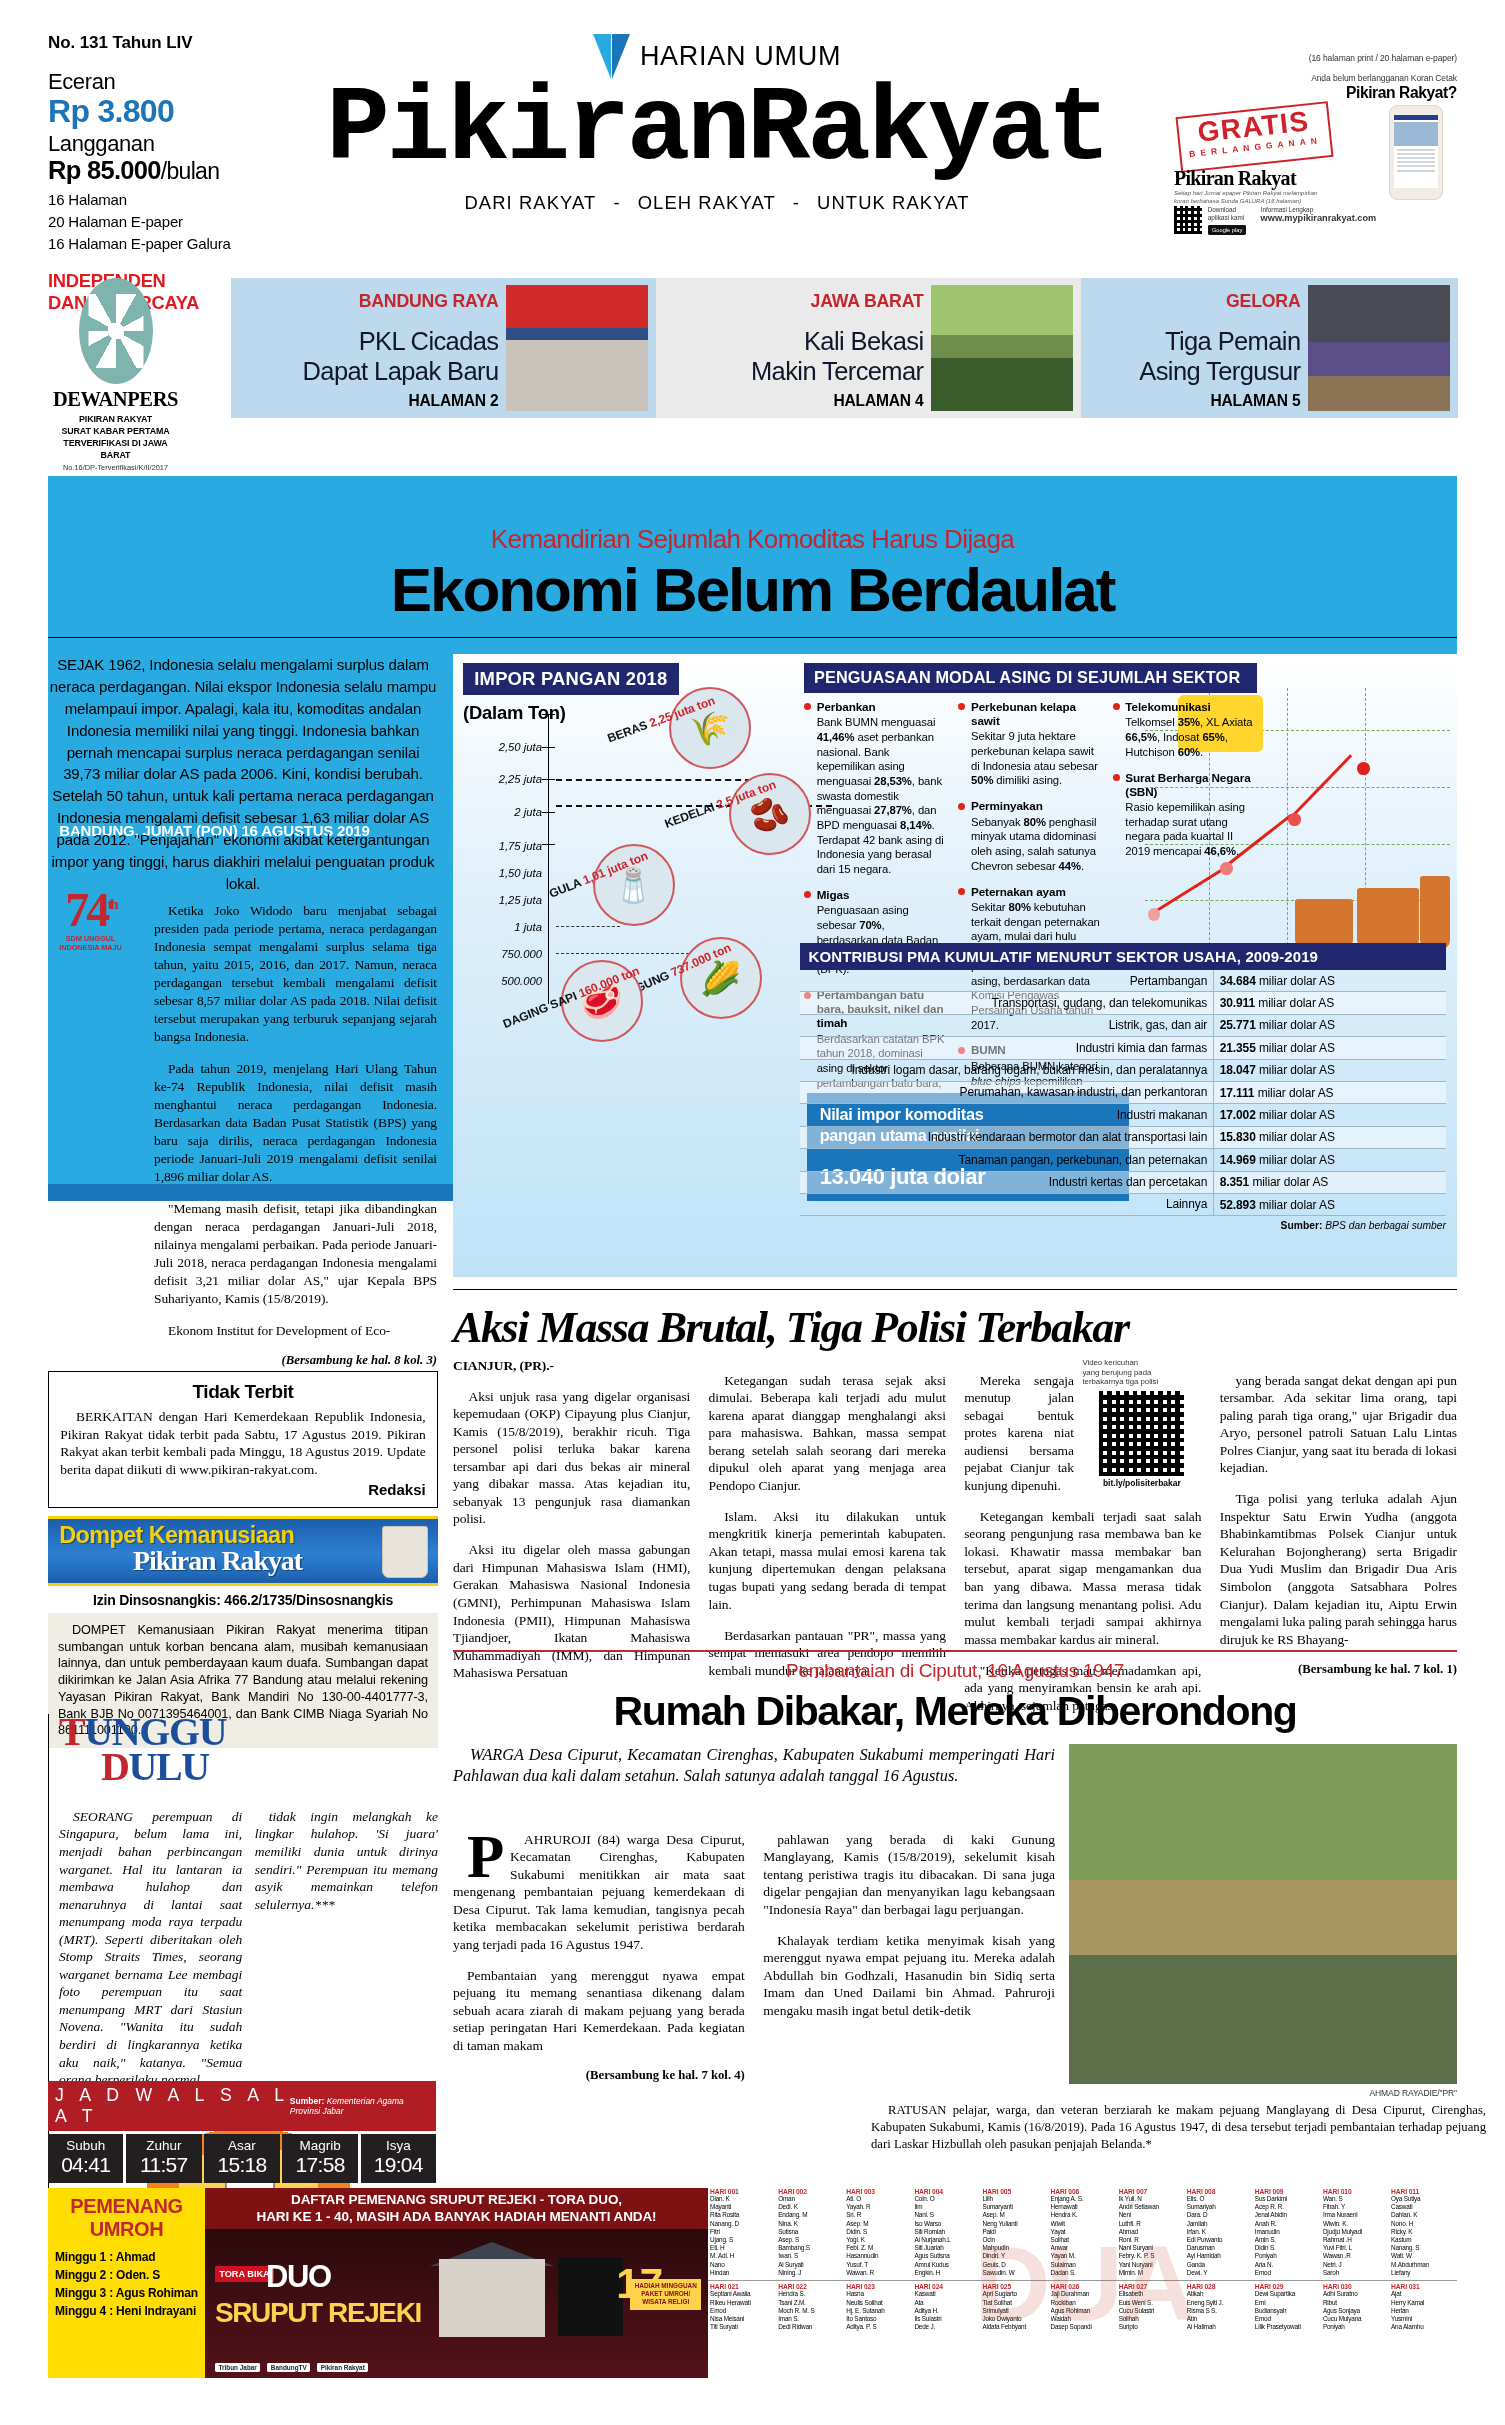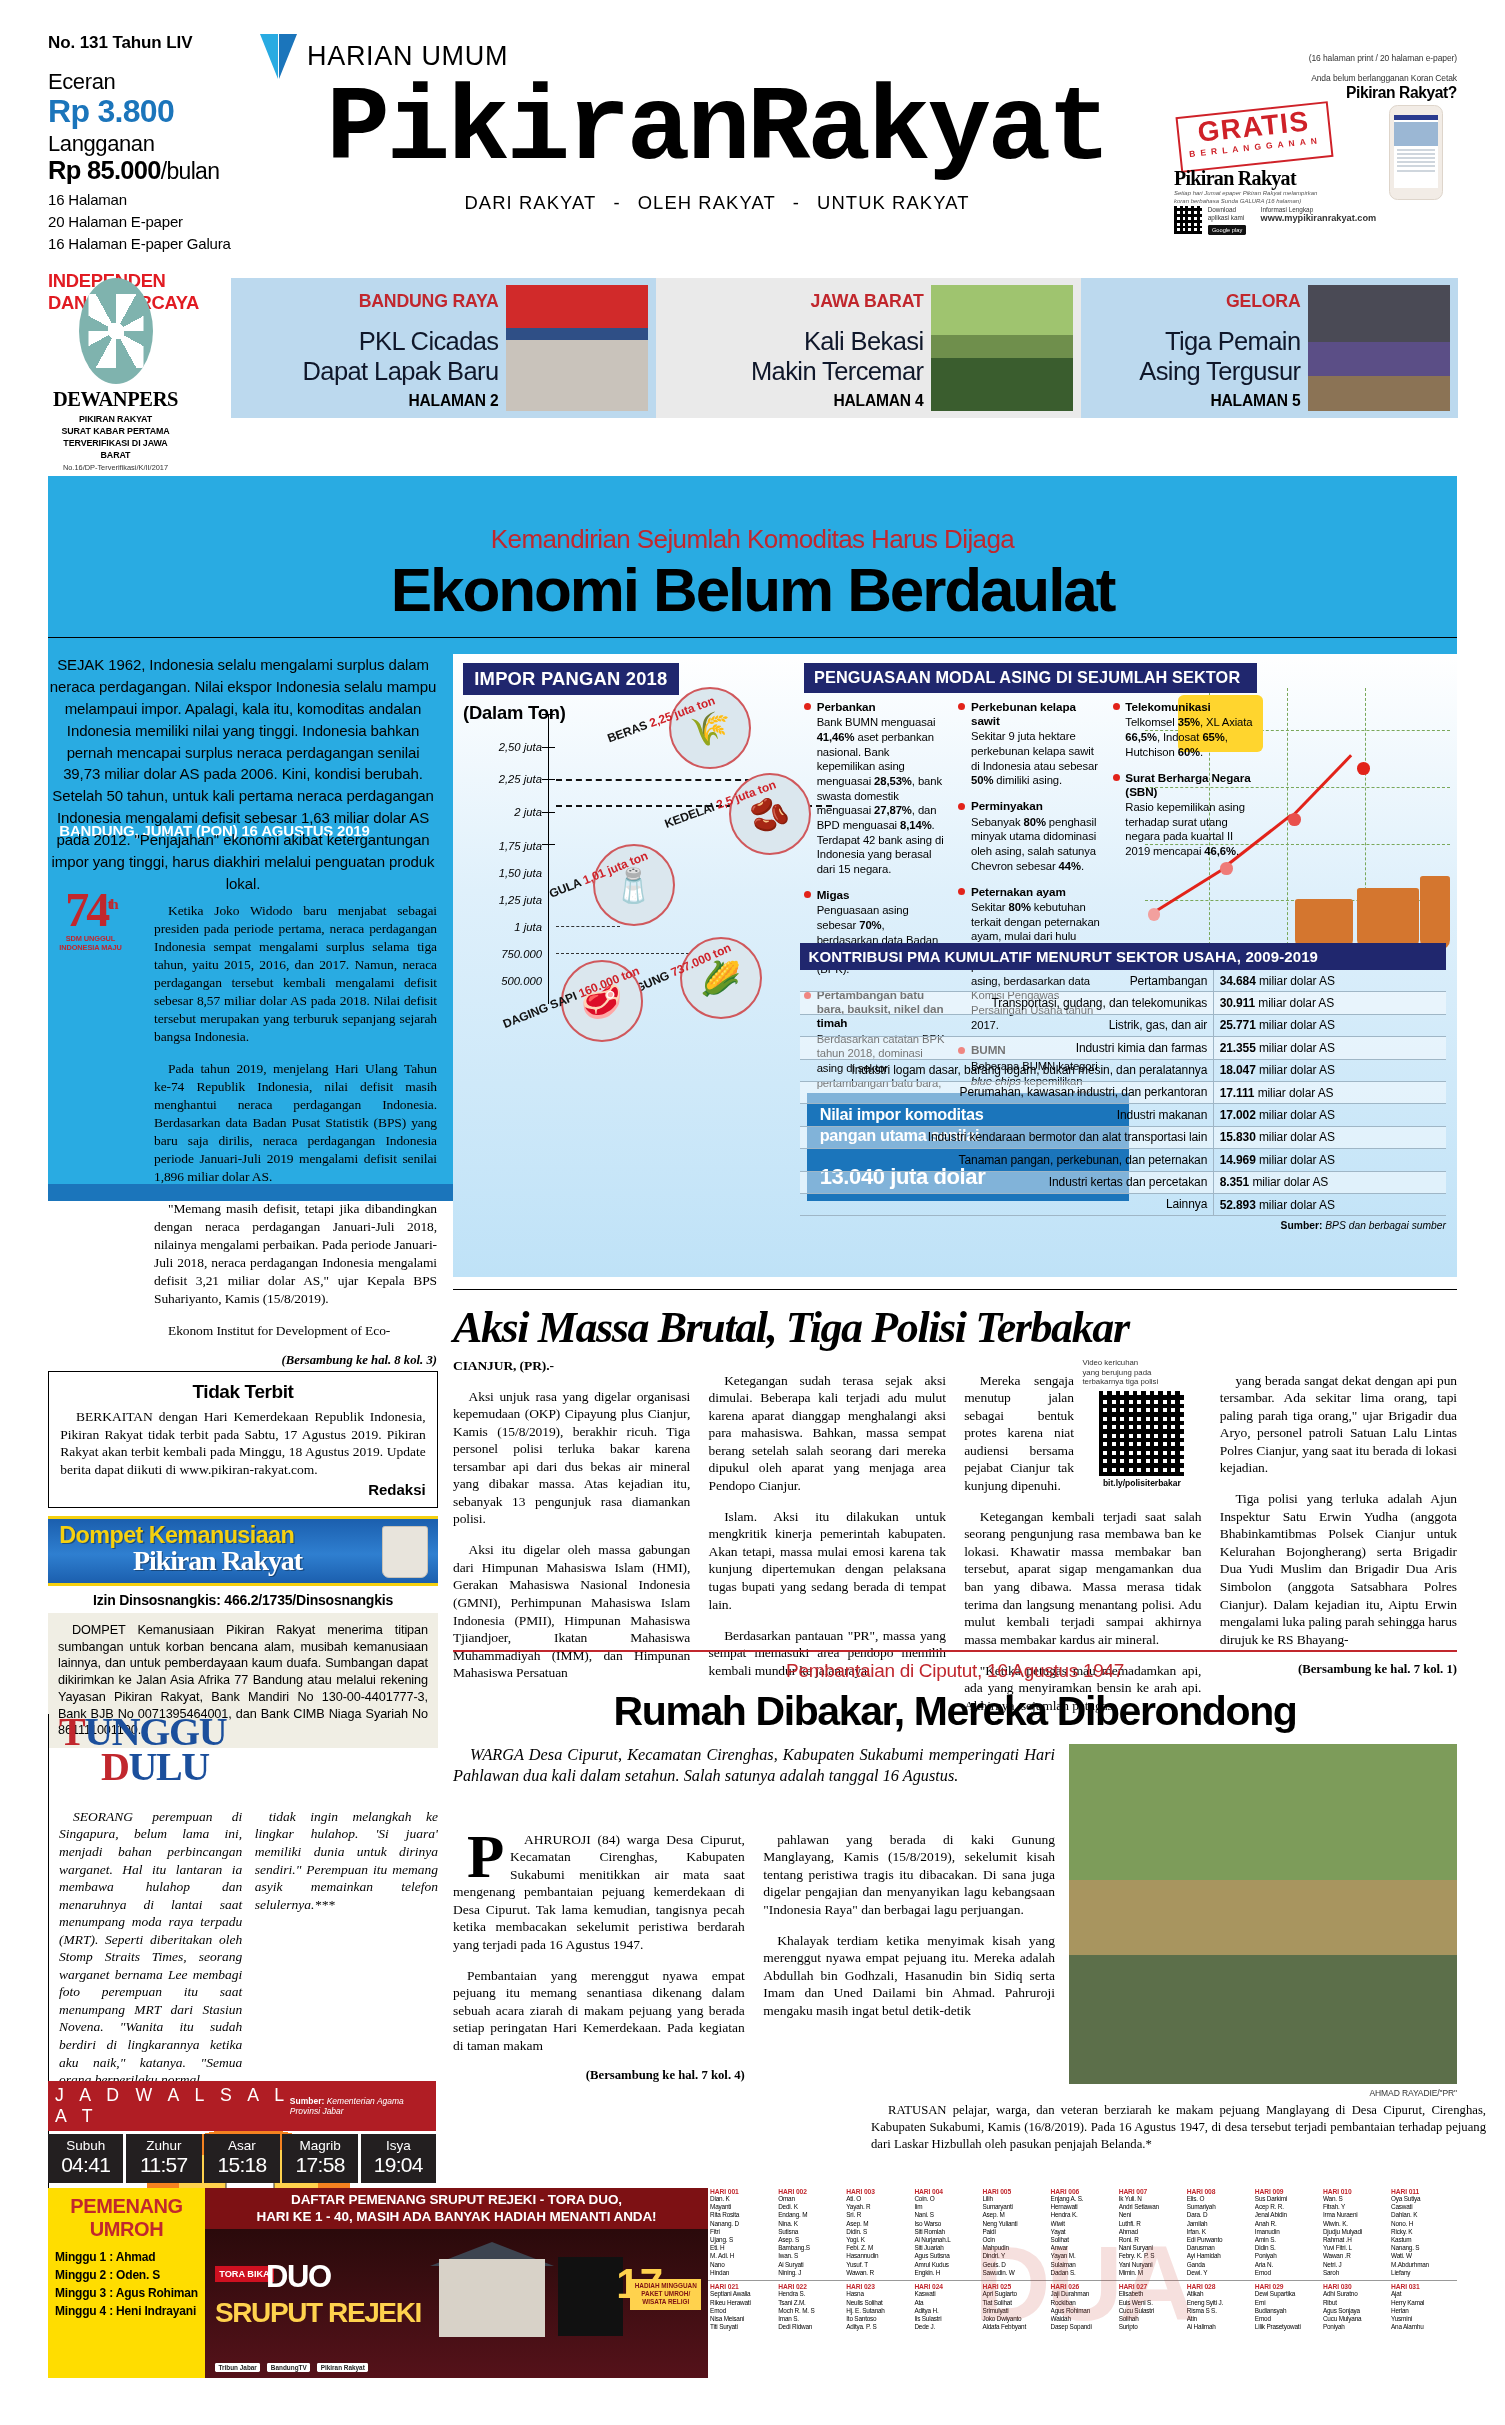--- a/index.html
+++ b/index.html
@@ -12,21 +12,21 @@
   .mh-no{font-size:17px;font-weight:bold;letter-spacing:-0.1px;}
   .mh-eceran{font-size:22px;margin-top:15.6px;letter-spacing:-0.4px;}
   .mh-price{font-size:32px;font-weight:bold;color:#1b75bb;letter-spacing:-0.7px;line-height:1.05;}
   .mh-lang{font-size:22px;letter-spacing:-0.4px;margin-top:2.8px;}
   .mh-price2{font-size:25.5px;font-weight:bold;letter-spacing:-0.7px;line-height:1.05;}
   .mh-price2 span{font-weight:normal;font-size:23px;}
   .mh-hal{font-size:15px;line-height:1.45;margin-top:5.7px;letter-spacing:-0.2px;}
   .mh-indep{margin-top:15.6px;font-size:18.4px;font-weight:bold;color:#e11b22;line-height:1.2;letter-spacing:-0.3px;}
 
   .mh-center{position:absolute;left:212px;top:0;width:914px;text-align:center;}
-  .harian-row{display:flex;align-items:center;justify-content:flex-start;gap:10px;height:47px;}
+  .harian-row{display:flex;align-items:center;justify-content:center;gap:10px;height:47px;}
   .chevron{width:37px;height:45px;position:relative;}
   .chevron .cl,.chevron .cr{position:absolute;top:0;width:0;height:0;}
   .chevron .cl{left:0;border-left:18.4px solid transparent;border-top:45px solid #29abe2;}
   .chevron .cr{right:0;border-right:18.4px solid transparent;border-top:45px solid #1b75bb;}
   .harian-txt{font-size:27px;letter-spacing:0.7px;font-family:"Liberation Sans",sans-serif;}
   .logo{font-family:Liberation Mono, monospace;font-weight:bold;font-size:106px;line-height:1.0;letter-spacing:-3.5px;margin-top:-2.8px;}
   .tagline{font-size:18.4px;letter-spacing:1.1px;margin-top:8.5px;}
   .tagline .sep{padding:0 17px;}
 
   .mh-right{position:absolute;right:0;top:20px;width:283px;border:0;}

